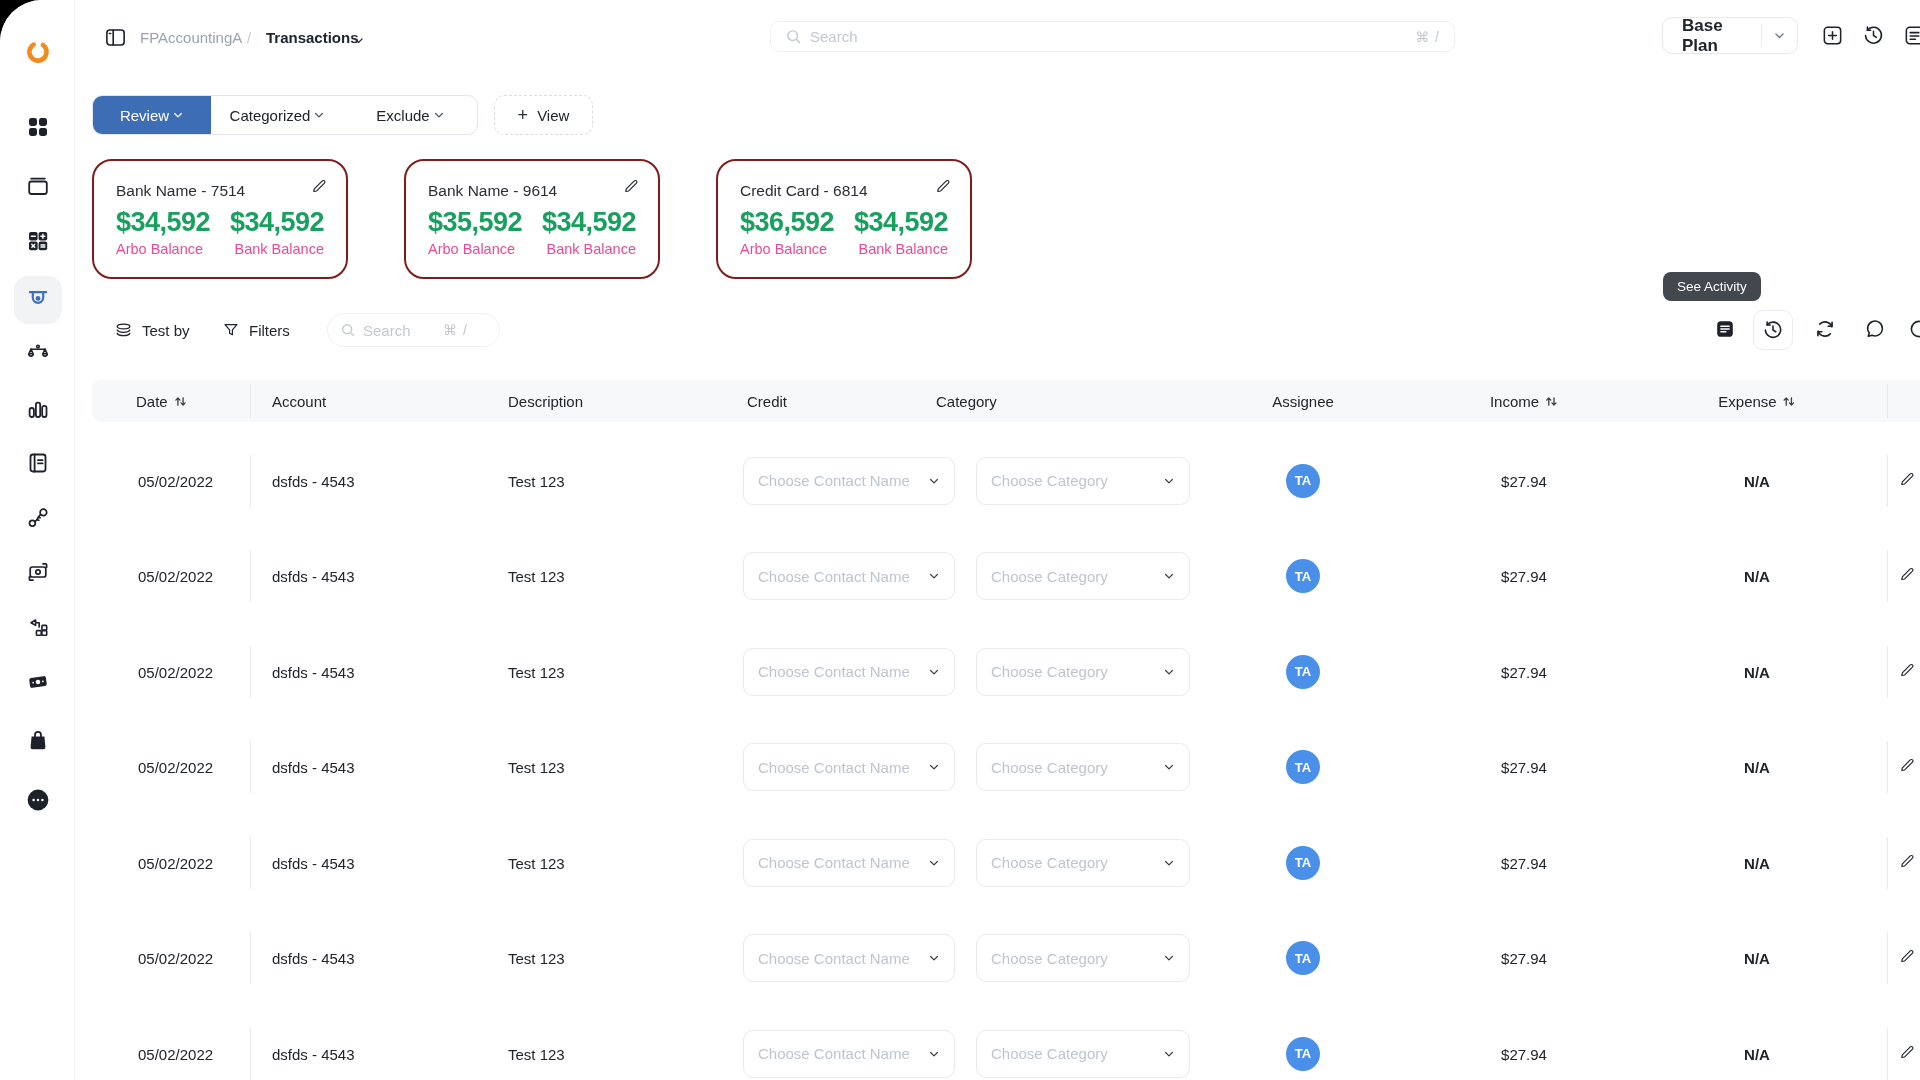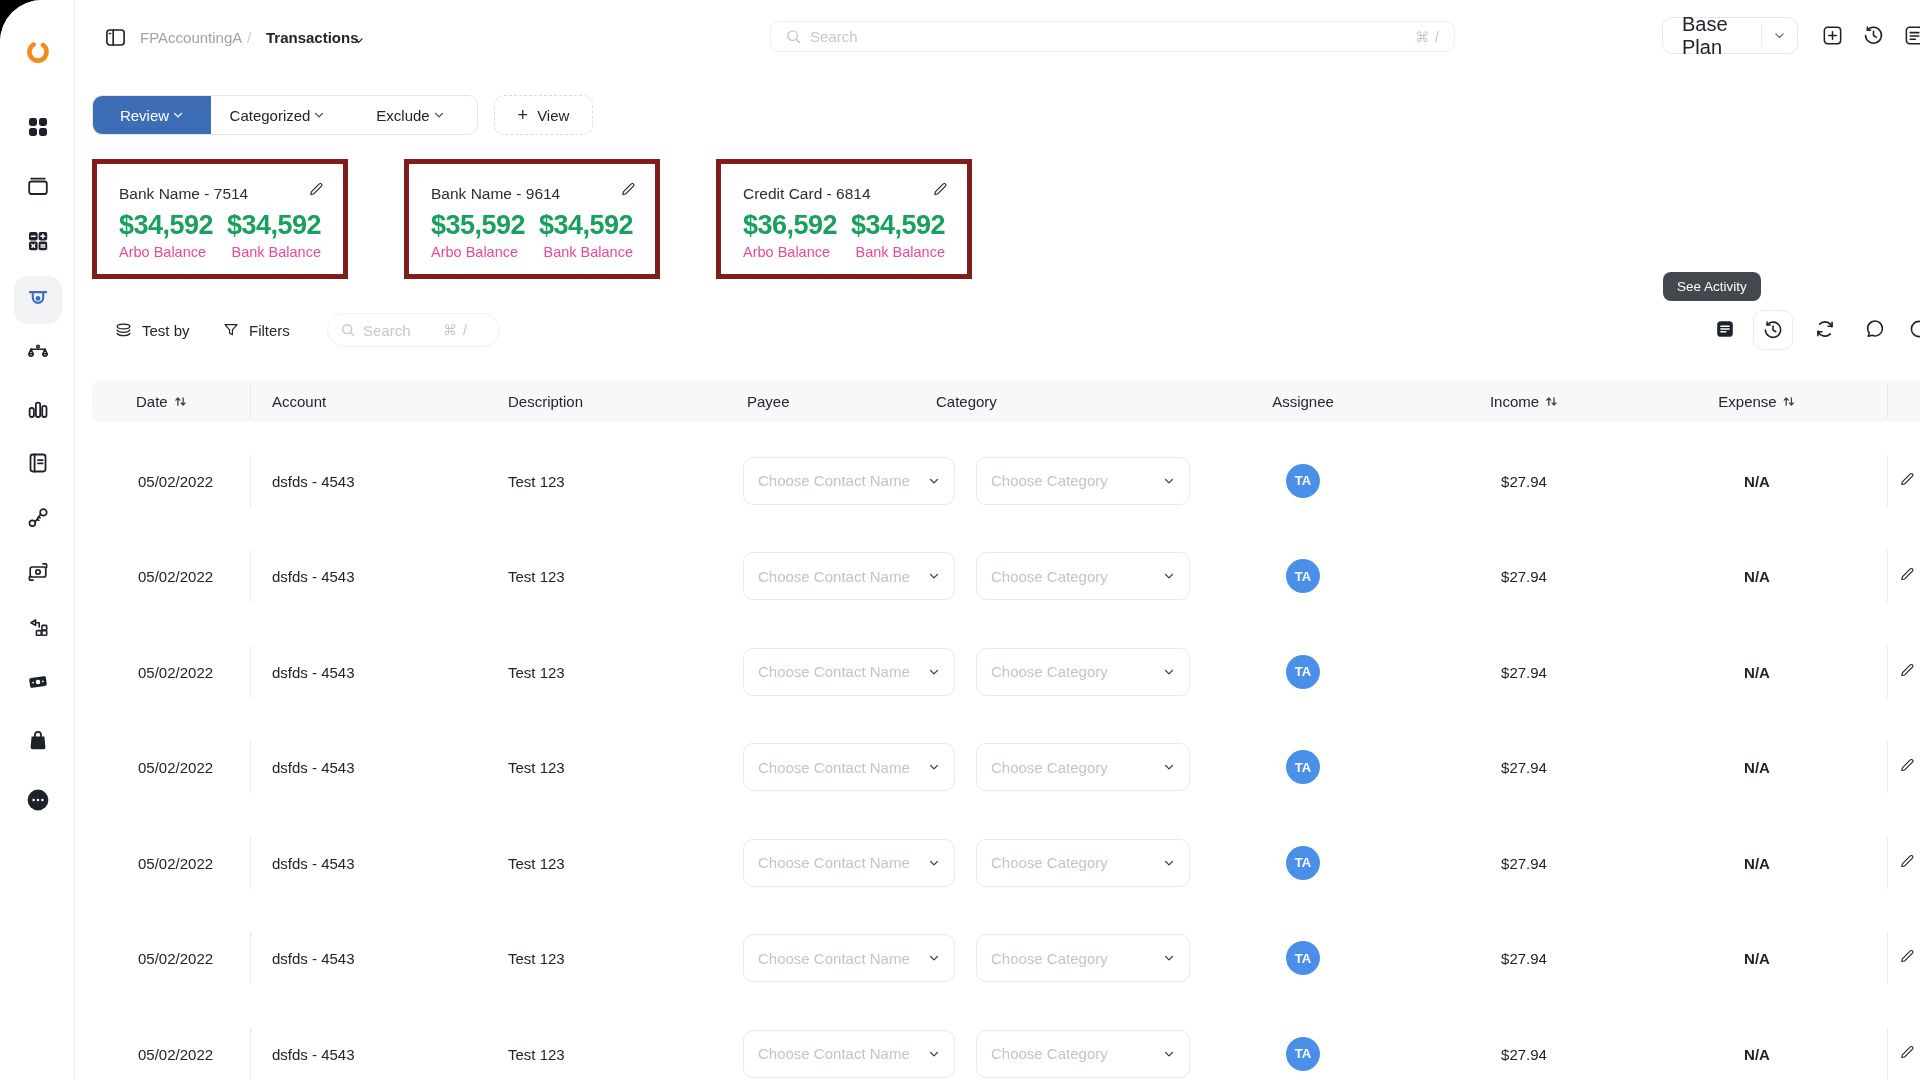--- a/index.html
+++ b/index.html
@@ -23,36 +23,36 @@
   .crumb-sep { left:247px; color:#C6CAD1; }
   .crumb-cur { left:266px; color:#20242B; font-weight:700; }
   .crumb-chev { position:absolute; left:352px; top:33px; }
 
   .top-search { position:absolute; left:770px; top:21px; width:685px; height:31px; border:1px solid #EEF0F3; border-radius:9px; display:flex; align-items:center; padding:0 14px; background:#fff; }
   .top-search input { border:none; outline:none; flex:1; font-size:15px; color:#20242B; margin-left:8px; font-family:inherit; background:transparent; }
   input::placeholder { color:#C3C8D0; }
   .kbd-hint { color:#C3C8D0; font-size:14px; letter-spacing:1px; white-space:nowrap; }
 
   .plan-btn { position:absolute; left:1662px; top:17px; width:136px; height:37px; border:1px solid #E5E8EE; border-radius:10px; background:#fff; display:flex; align-items:center; cursor:pointer; }
-  .plan-label { font-size:20px; font-weight:400; padding-left:19px; flex:1; }
+  .plan-label { font-size:17px; font-weight:700; padding-left:19px; flex:1; }
   .plan-div { width:1px; height:23px; background:#E9ECF0; }
   .plan-chev { padding:0 11px; display:flex; }
 
   .topicon { position:absolute; top:24px; cursor:pointer; }
 
   
   .tab-group { position:absolute; left:92px; top:95px; height:40px; width:386px; border:1px solid #E2E6EC; border-radius:10px; display:flex; align-items:stretch; background:#fff; }
   .tab { display:flex; align-items:center; justify-content:center; gap:3px; font-size:15px; cursor:pointer; }
   .tab-review { width:118px; background:#3D6EB5; color:#fff; border-radius:9px 0 0 9px; font-weight:500; }
   .tab-plain { flex:1; color:#20242B; }
   .view-btn { position:absolute; left:494px; top:95px; width:99px; height:40px; border:1px dashed #D8DDE4; border-radius:10px; display:flex; align-items:center; justify-content:center; gap:9px; font-size:15px; cursor:pointer; background:#fff; }
   .view-plus { font-size:18px; color:#2A2E35; line-height:1; }
 
   
-  .card { position:absolute; top:159px; width:256px; height:120px; border:5px solid #7f1d1d; border-radius:0; background:#fff; }
+  .card { position:absolute; top:159px; width:256px; height:120px; border:2px solid #7f1d1d; border-radius:20px; background:#fff; }
   .card-title { position:absolute; left:22px; top:21px; font-size:15.5px; color:#2A2E35; }
   .card-edit { position:absolute; right:18px; top:16px; cursor:pointer; }
   .amt { position:absolute; top:46px; font-size:27px; font-weight:700; color:#18A05F; letter-spacing:-0.5px; }
   .amt-l { left:22px; } .amt-r { right:22px; }
   .amt-label { position:absolute; top:80px; font-size:14.5px; color:#ec4899; }
 
   
   .gb { position:absolute; top:313px; display:flex; align-items:center; gap:9px; font-size:15px; font-weight:500; color:#23262D; cursor:pointer; height:34px; }
   .mini-search { position:absolute; left:327px; top:313px; width:173px; height:34px; border:1px solid #EEF0F3; border-radius:17px; display:flex; align-items:center; padding:0 12px; background:#fff; }
   .mini-search input { border:none; outline:none; width:80px; font-size:15px; margin-left:7px; font-family:inherit; background:transparent; }
@@ -386,21 +386,21 @@
         </svg>
       </div>
       <div class="v-div" style="left:158px; top:4px; height:34px"></div>
       <div class="th" style="left:180px">
           <span>Account</span>
         </div>
       <div class="th" style="left:416px">
           <span>Description</span>
         </div>
       <div class="th" style="left:655px">
-          <span>Payee</span>
+          <span>Credit</span>
         </div>
       <div class="th" style="left:844px">
           <span>Category</span>
         </div>
       <div class="th" style="left:1211px; transform:translateX(-50%)">
           <span>Assignee</span>
         </div>
       <div class="th" style="left:1432px; transform:translateX(-50%)">
         <span>Income</span>
         <svg width="13" height="13" viewBox="0 0 14 13" fill="none" stroke="#3A3E45" stroke-width="1.4" stroke-linecap="round" stroke-linejoin="round">

